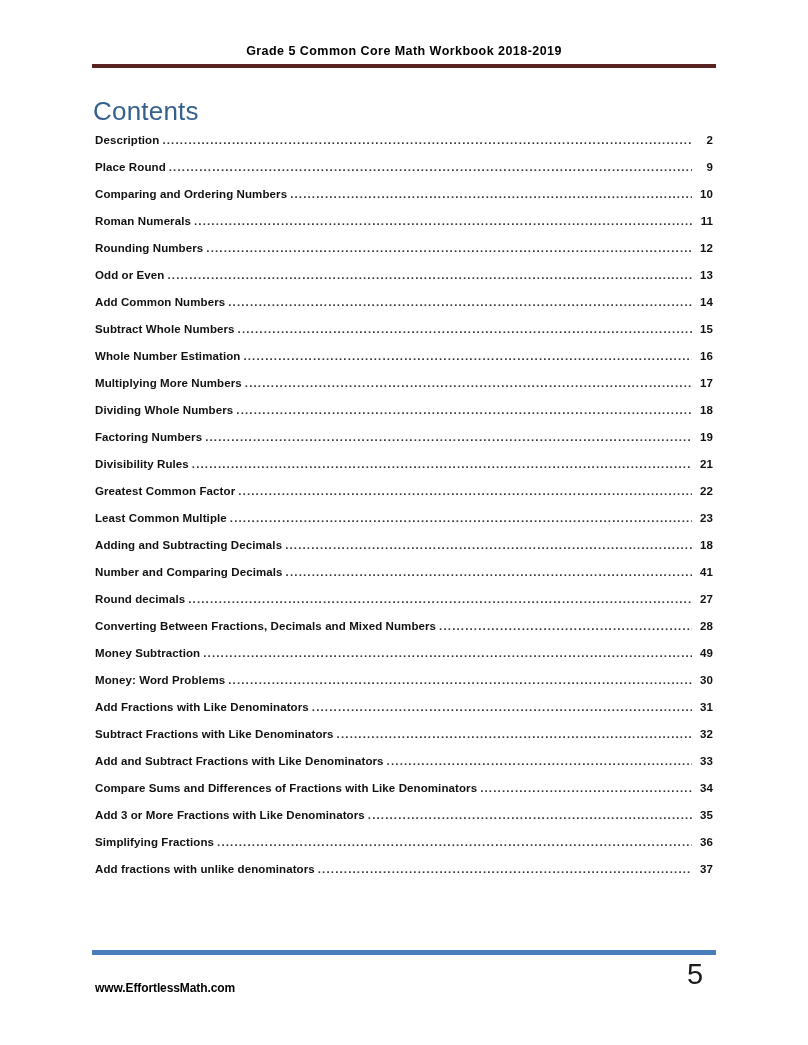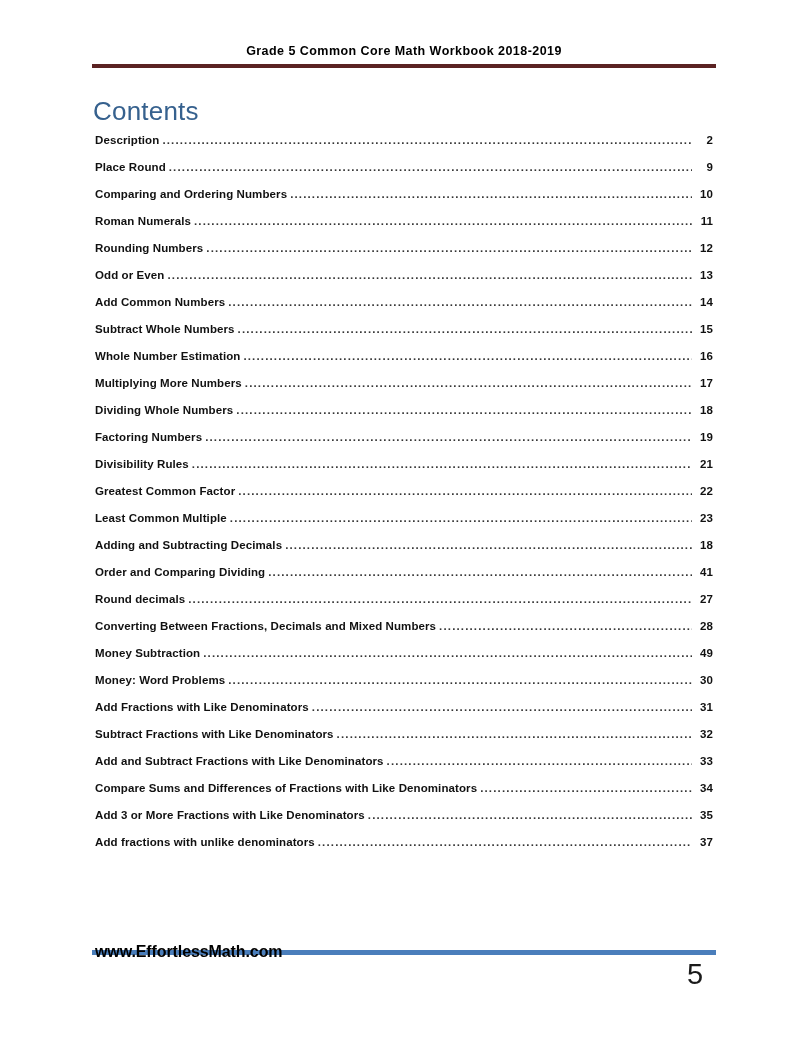--- a/index.html
+++ b/index.html
@@ -116,23 +116,23 @@
     position: absolute;
     left: 92px;
     top: 950px;
     width: 624px;
     height: 5px;
     background: #4A7EBB;
   }
   .footer-site {
     position: absolute;
     left: 95px;
-    top: 943px;
-    font-family: "Liberation Sans", sans-serif;
-    font-size: 16px;
+    top: 981px;
+    font-family: "Liberation Sans", sans-serif;
+    font-size: 12px;
     font-weight: bold;
     color: #000000;
     letter-spacing: -0.1px;
   }
   .footer-pagenum {
     position: absolute;
     left: 676px;
     top: 958px;
     width: 38px;
     text-align: center;
@@ -229,21 +229,21 @@
         <span class="toc-title">Least Common Multiple</span>
         <span class="toc-leader"></span>
         <span class="toc-page">23</span>
       </div>
       <div class="toc-entry">
         <span class="toc-title">Adding and Subtracting Decimals</span>
         <span class="toc-leader"></span>
         <span class="toc-page">18</span>
       </div>
       <div class="toc-entry">
-        <span class="toc-title">Order and Comparing Dividing</span>
+        <span class="toc-title">Number and Comparing Decimals</span>
         <span class="toc-leader"></span>
         <span class="toc-page">41</span>
       </div>
       <div class="toc-entry">
         <span class="toc-title">Round decimals</span>
         <span class="toc-leader"></span>
         <span class="toc-page">27</span>
       </div>
       <div class="toc-entry">
         <span class="toc-title">Converting Between Fractions, Decimals and Mixed Numbers</span>
@@ -277,20 +277,25 @@
       </div>
       <div class="toc-entry">
         <span class="toc-title">Compare Sums and Differences of Fractions with Like Denominators</span>
         <span class="toc-leader"></span>
         <span class="toc-page">34</span>
       </div>
       <div class="toc-entry">
         <span class="toc-title">Add 3 or More Fractions with Like Denominators</span>
         <span class="toc-leader"></span>
         <span class="toc-page">35</span>
+      </div>
+      <div class="toc-entry">
+        <span class="toc-title">Simplifying Fractions</span>
+        <span class="toc-leader"></span>
+        <span class="toc-page">36</span>
       </div>
       <div class="toc-entry">
         <span class="toc-title">Add fractions with unlike denominators</span>
         <span class="toc-leader"></span>
         <span class="toc-page">37</span>
       </div>
     </div>
 
   <div class="footer-rule"></div>
   <div class="footer-site">www.EffortlessMath.com</div>

